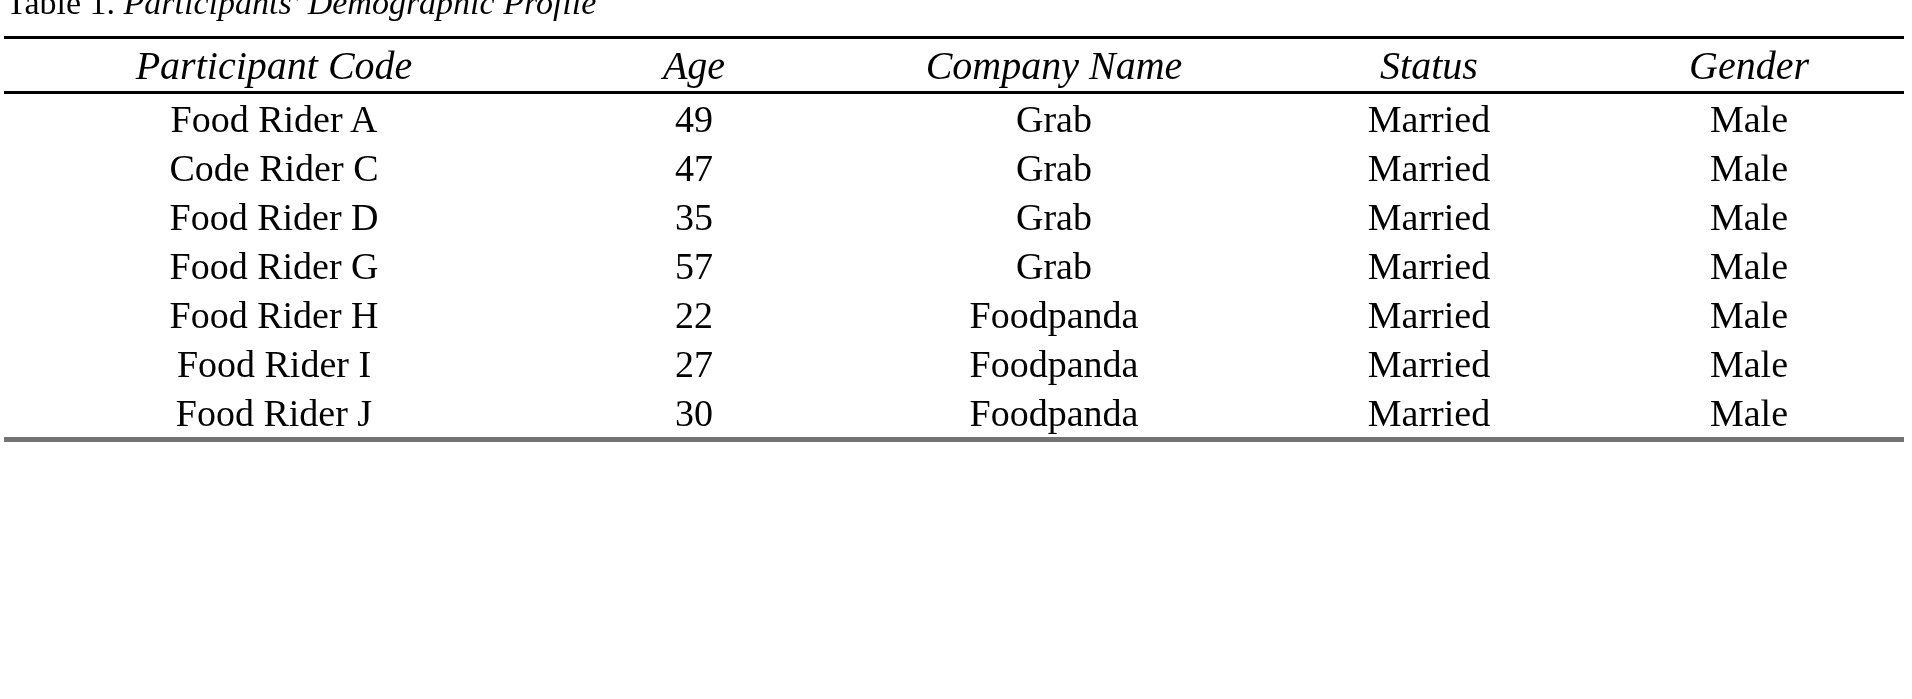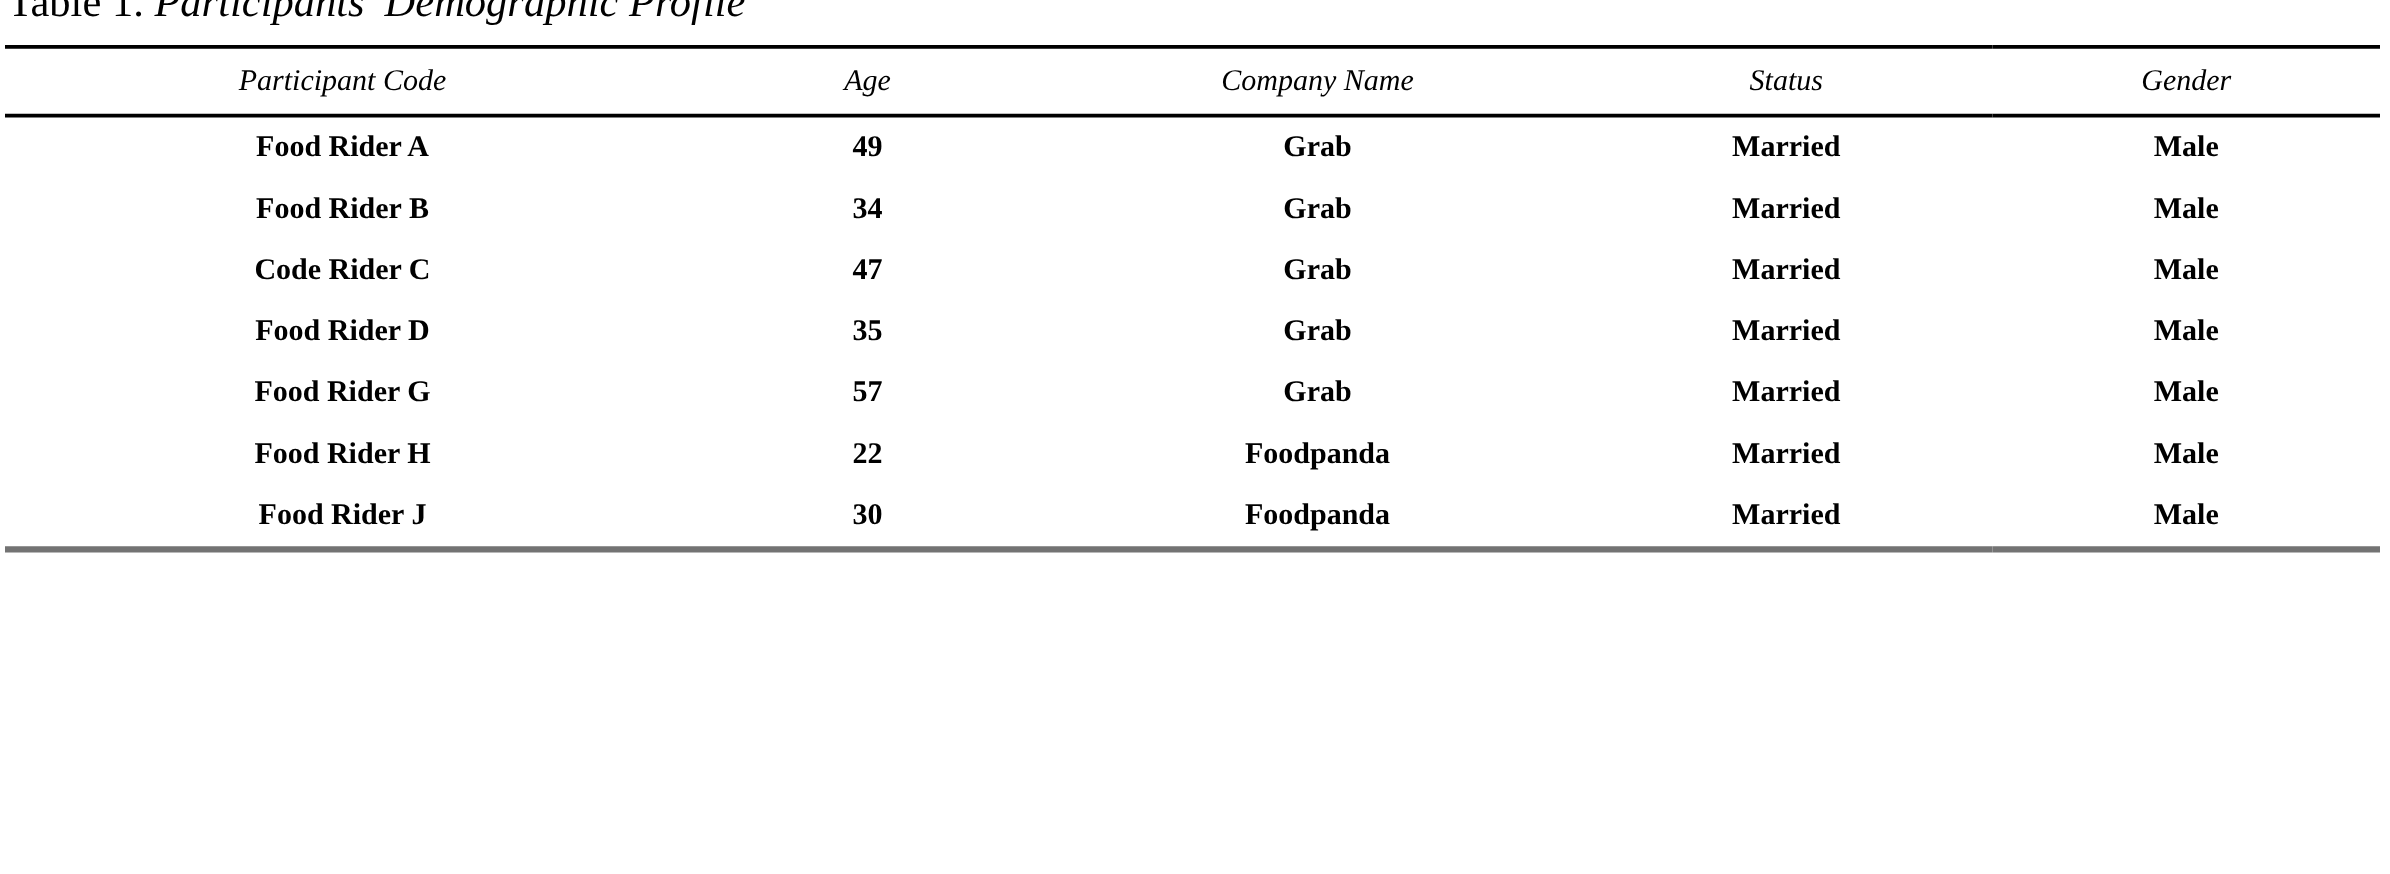--- a/index.html
+++ b/index.html
@@ -40,28 +40,27 @@
     border-collapse: collapse;
     width: 1900px;
     margin-left: 4px;
     table-layout: fixed;
   }
   table.demo-table th,
   table.demo-table td {
     text-align: center;
     vertical-align: middle;
     padding: 0;
-    font-size: 24px;
+    font-size: 38px;
     height: 49px;
-    font-weight: bold;
   }
   table.demo-table thead th {
     font-style: italic;
     font-weight: normal;
-    font-size: 24px;
+    font-size: 40px;
     height: 52px;
     border-bottom: 3px solid #000000;
   }
   table.demo-table thead tr {
     border-top: 3px solid #000000;
   }
   table.demo-table tbody tr:last-child td {
     border-bottom: 5px solid #737373;
   }
   col.c-code   { width: 540px; }
@@ -99,27 +98,20 @@
     </thead>
     <tbody>
       <tr>
         <td>Food Rider A</td>
         <td>49</td>
         <td>Grab</td>
         <td>Married</td>
         <td>Male</td>
       </tr>
       <tr>
-        <td>Food Rider B</td>
-        <td>34</td>
-        <td>Grab</td>
-        <td>Married</td>
-        <td>Male</td>
-      </tr>
-      <tr>
         <td>Code Rider C</td>
         <td>47</td>
         <td>Grab</td>
         <td>Married</td>
         <td>Male</td>
       </tr>
       <tr>
         <td>Food Rider D</td>
         <td>35</td>
         <td>Grab</td>
@@ -134,20 +126,27 @@
         <td>Male</td>
       </tr>
       <tr>
         <td>Food Rider H</td>
         <td>22</td>
         <td>Foodpanda</td>
         <td>Married</td>
         <td>Male</td>
       </tr>
       <tr>
+        <td>Food Rider I</td>
+        <td>27</td>
+        <td>Foodpanda</td>
+        <td>Married</td>
+        <td>Male</td>
+      </tr>
+      <tr>
         <td>Food Rider J</td>
         <td>30</td>
         <td>Foodpanda</td>
         <td>Married</td>
         <td>Male</td>
       </tr>
     </tbody>
   </table>
 
 </div>

